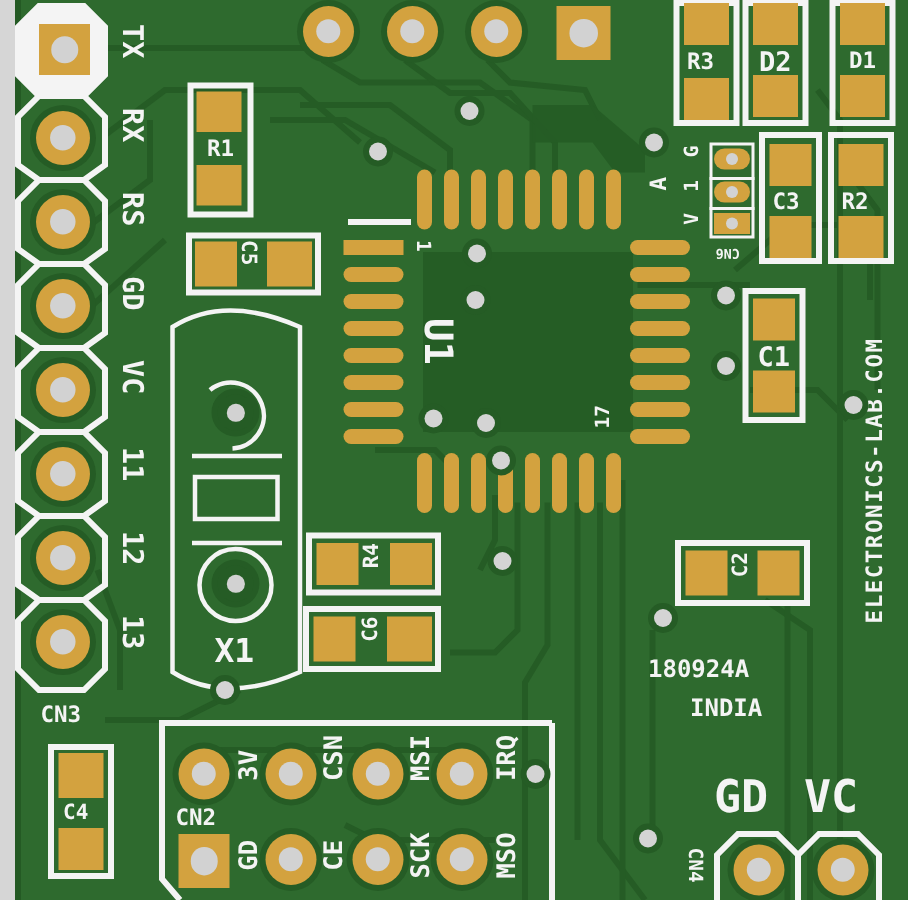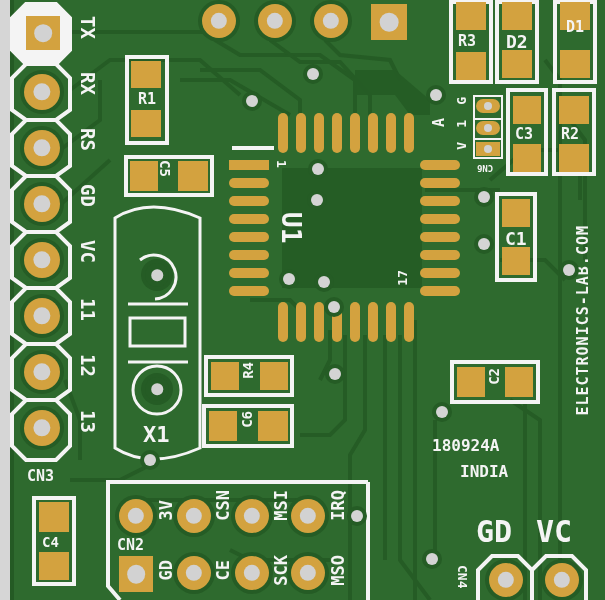--- a/index.html
+++ b/index.html
@@ -217,21 +217,21 @@
   <div class="silk" style="left:458px;top:34px;font-size:15px;">R3</div>
 
   <div class="box" style="left:495px;top:0px;width:44px;height:84px;"></div>
   <div class="pad" style="left:502px;top:2px;width:30px;height:28px;"></div>
   <div class="pad" style="left:502px;top:50px;width:30px;height:28px;"></div>
   <div class="silk" style="left:506px;top:33px;font-size:18px;">D2</div>
 
   <div class="box" style="left:553px;top:0px;width:44px;height:84px;"></div>
   <div class="pad" style="left:560px;top:2px;width:30px;height:28px;"></div>
   <div class="pad" style="left:560px;top:50px;width:30px;height:28px;"></div>
-  <div class="silk" style="left:566px;top:20px;font-size:15px;">D1</div>
+  <div class="silk" style="left:566px;top:33px;font-size:15px;">D1</div>
 
   <div class="abs">
     <div class="abs" style="left:473px;top:95px;width:30px;height:64px;border:2px solid #f4f4f4;box-sizing:border-box;"></div>
     <div class="abs" style="left:473px;top:118px;width:30px;height:2px;background:#f4f4f4;"></div>
     <div class="abs" style="left:473px;top:138px;width:30px;height:2px;background:#f4f4f4;"></div>
     <div class="abs" style="left:476px;top:99px;width:24px;height:14px;border-radius:7px;background:#d3a23f;">
         <span style="position:absolute;left:8px;top:3px;width:8px;height:8px;border-radius:50%;background:#d2d2d2;"></span>
       </div>
     <div class="abs" style="left:476px;top:121px;width:24px;height:14px;border-radius:7px;background:#d3a23f;">
         <span style="position:absolute;left:8px;top:3px;width:8px;height:8px;border-radius:50%;background:#d2d2d2;"></span>

